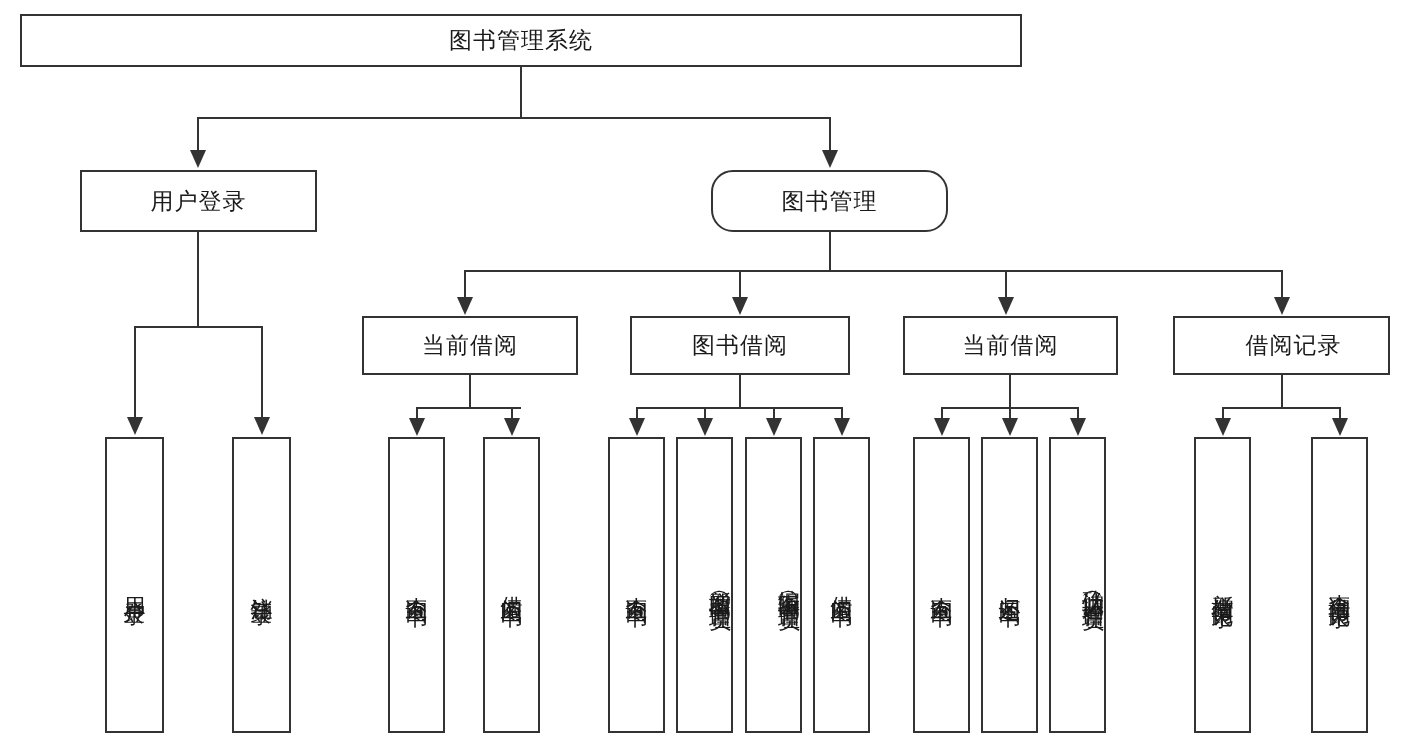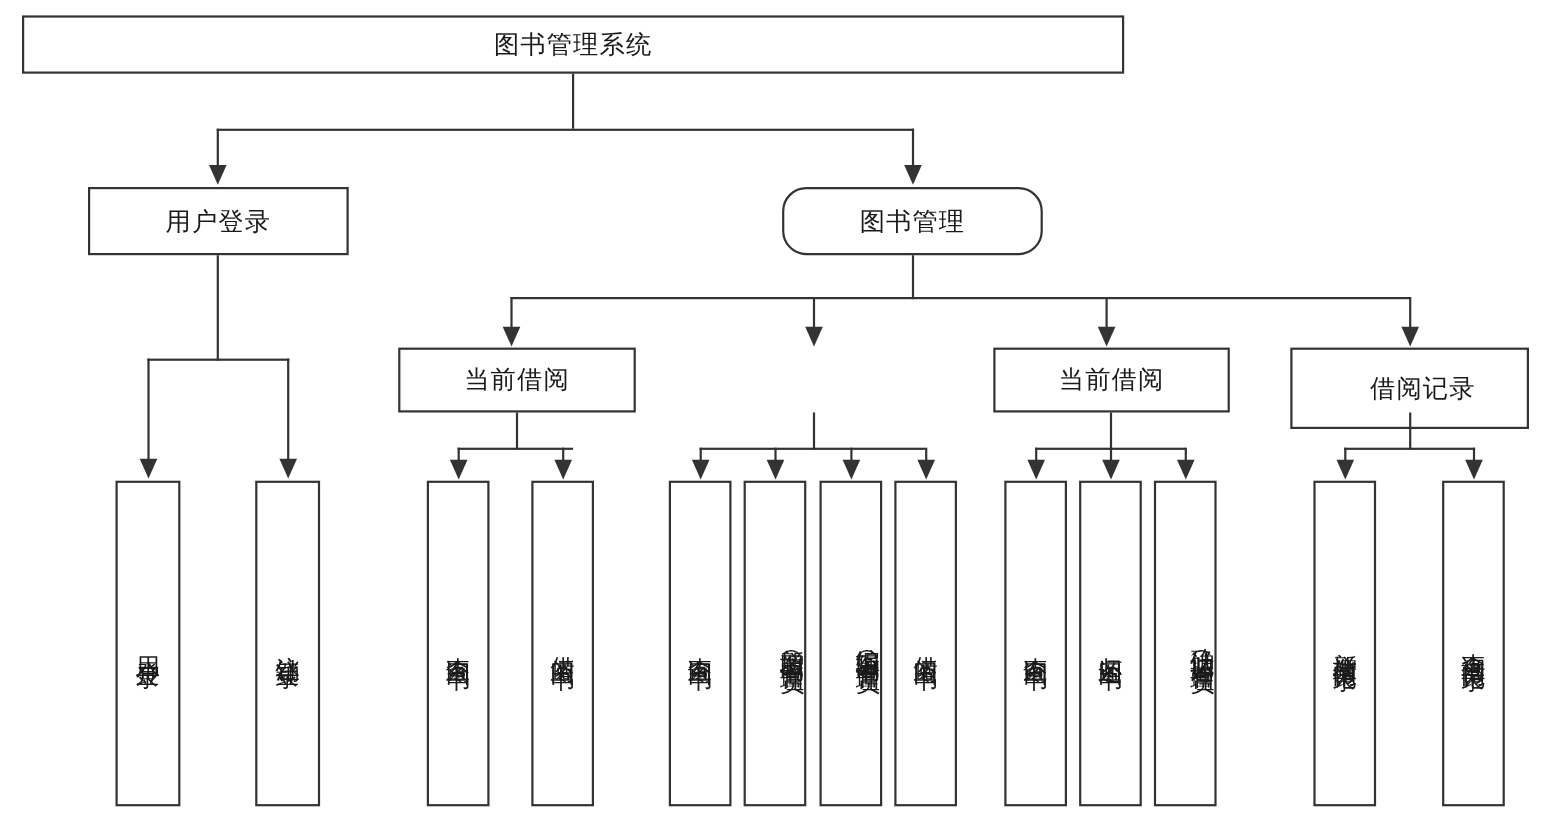--- a/index.html
+++ b/index.html
@@ -109,24 +109,27 @@
   <div class="connector v" style="left:739px; top:270px; width:2px; height:28px;"></div>
   <div class="arrow" style="left:732px; top:297px;"></div>
   <div class="connector v" style="left:1005px; top:270px; width:2px; height:28px;"></div>
   <div class="arrow" style="left:998px; top:297px;"></div>
   <div class="connector v" style="left:1281px; top:270px; width:2px; height:28px;"></div>
   <div class="arrow" style="left:1274px; top:297px;"></div>
 
   <div class="node horizontal" style="left:362px; top:316px; width:216px; height:59px;">
     <span class="node-label">当前借阅</span>
   </div>
+  <div class="node horizontal" style="left:630px; top:316px; width:220px; height:59px;">
+    <span class="node-label">图书借阅</span>
+  </div>
   <div class="node horizontal" style="left:903px; top:316px; width:215px; height:59px;">
     <span class="node-label">当前借阅</span>
   </div>
-  <div class="node horizontal" style="left:1173px; top:316px; width:217px; height:74px;padding-left:24px;">
+  <div class="node horizontal" style="left:1173px; top:316px; width:217px; height:59px;padding-left:24px;">
     <span class="node-label">借阅记录</span>
   </div>
 
   <div class="connector v" style="left:469px; top:375px; width:2px; height:34px;"></div>
   <div class="connector h" style="left:416px; top:407px; width:105px; height:2px;"></div>
   <div class="connector v" style="left:416px; top:407px; width:2px; height:12px;"></div>
   <div class="arrow" style="left:409px; top:418px;"></div>
   <div class="connector v" style="left:511px; top:407px; width:2px; height:12px;"></div>
   <div class="arrow" style="left:504px; top:418px;"></div>
 

